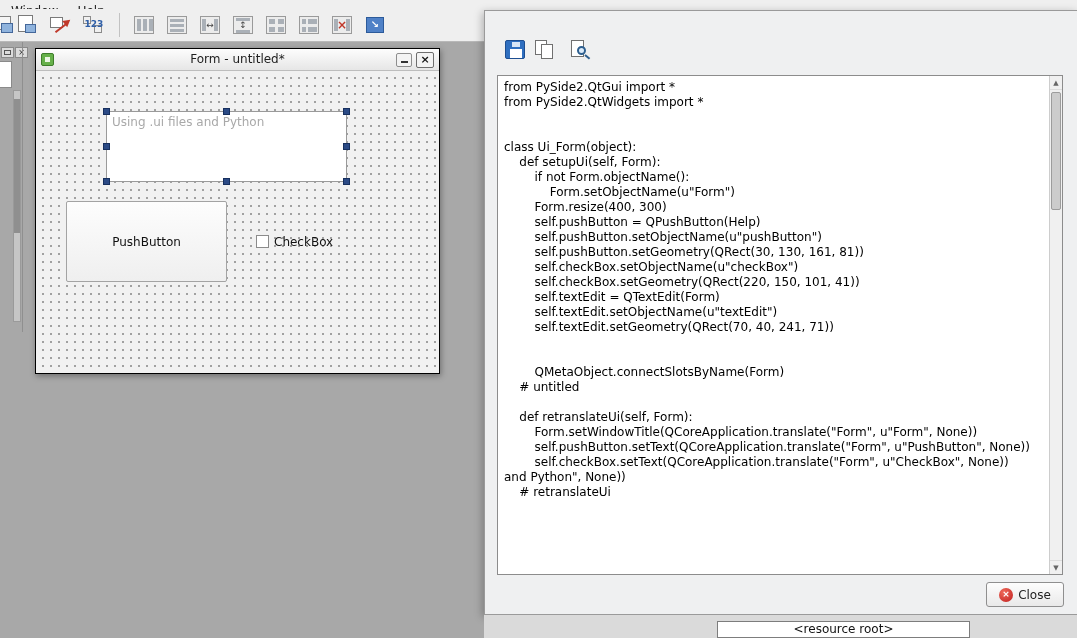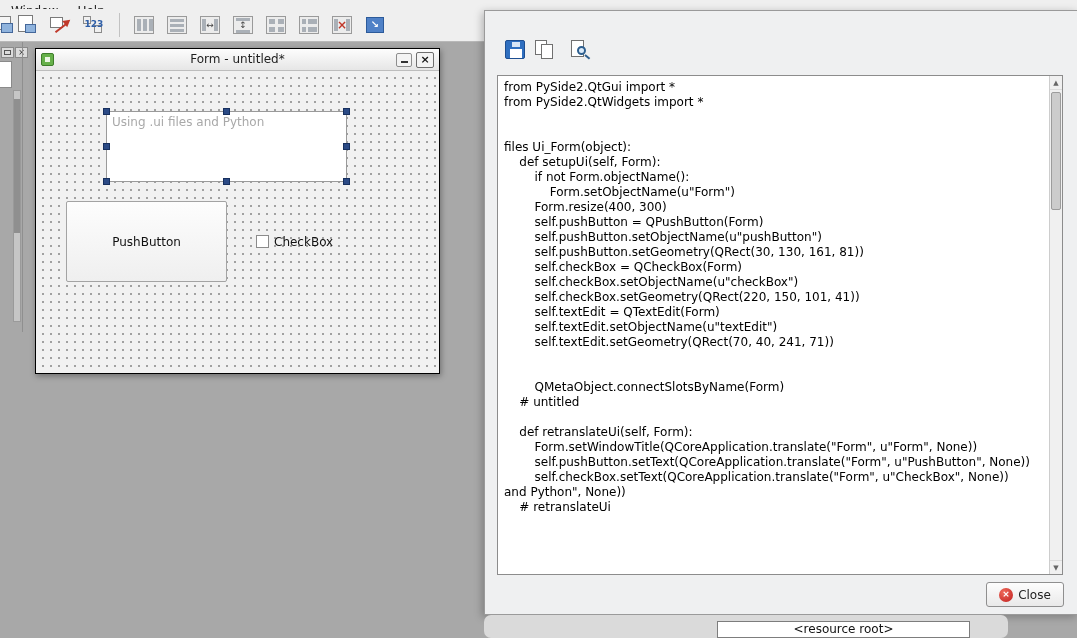--- a/index.html
+++ b/index.html
@@ -93,21 +93,21 @@
 
   #code-scrollbar { position:absolute; right:0; top:0; width:13px; height:100%; background:#f0f0f0; border-left:1px solid #cdcdcd; }
   .sb-up { height:14px; text-align:center; font-size:7px; line-height:14px; color:#666; border-bottom:1px solid #dcdcdc; }
   .sb-down { position:absolute; bottom:0; left:0; width:100%; height:14px; text-align:center; font-size:7px; line-height:14px; color:#666; border-top:1px solid #dcdcdc; }
   .sb-thumb { position:absolute; left:1px; top:16px; width:10px; height:118px; background:#cccccc; border:1px solid #9c9c9c; border-radius:2px; }
 
   #close-btn { position:absolute; left:501px; top:571px; width:78px; height:25px; border:1px solid #8f8f8f; border-radius:3px; background:linear-gradient(#fdfdfd,#e9e9e9); display:flex; align-items:center; justify-content:center; gap:5px; font-size:12px; color:#222; }
   .close-x-circle { width:14px; height:14px; border-radius:50%; background:radial-gradient(circle at 35% 30%,#ef6a5a,#c01f1f); color:#fff; font-size:9px; font-weight:bold; display:flex; align-items:center; justify-content:center; line-height:1; }
 
   
-  #bottom-dock { position:absolute; left:484px; top:615px; width:524px; height:23px; background:#dadada;border-radius:7px; }
+  #bottom-dock { position:absolute; left:484px; top:615px; width:593px; height:23px; background:#dadada; }
   #resource-box { position:absolute; left:233px; top:6px; width:253px; height:17px; background:#fff; border:1px solid #7d7d7d; text-align:center; font-size:12px; line-height:15px; color:#111; }
 </style>
 </head>
 <body>
 
 <div id="screen">
 
   <div id="menubar">
     <span class="menu-item" id="menu-window">Window</span>
     <span class="menu-item" id="menu-help">Help</span>
@@ -252,29 +252,28 @@
     <div id="code-area">
       <div id="code-scrollbar">
         <div class="sb-up">▲</div>
         <div class="sb-thumb"></div>
         <div class="sb-down">▼</div>
       </div>
     <div class="code-line">from PySide2.QtGui import *</div>
         <div class="code-line">from PySide2.QtWidgets import *</div>
         <div class="code-line">&nbsp;</div>
         <div class="code-line">&nbsp;</div>
-        <div class="code-line">files Ui_Form(object):</div>
+        <div class="code-line">class Ui_Form(object):</div>
         <div class="code-line">    def setupUi(self, Form):</div>
         <div class="code-line">        if not Form.objectName():</div>
         <div class="code-line">            Form.setObjectName(u"Form")</div>
         <div class="code-line">        Form.resize(400, 300)</div>
-        <div class="code-line">        self.pushButton = QPushButton(Form)</div>
+        <div class="code-line">        self.pushButton = QPushButton(Help)</div>
         <div class="code-line">        self.pushButton.setObjectName(u"pushButton")</div>
         <div class="code-line">        self.pushButton.setGeometry(QRect(30, 130, 161, 81))</div>
-        <div class="code-line">        self.checkBox = QCheckBox(Form)</div>
         <div class="code-line">        self.checkBox.setObjectName(u"checkBox")</div>
         <div class="code-line">        self.checkBox.setGeometry(QRect(220, 150, 101, 41))</div>
         <div class="code-line">        self.textEdit = QTextEdit(Form)</div>
         <div class="code-line">        self.textEdit.setObjectName(u"textEdit")</div>
         <div class="code-line">        self.textEdit.setGeometry(QRect(70, 40, 241, 71))</div>
         <div class="code-line">&nbsp;</div>
         <div class="code-line">&nbsp;</div>
         <div class="code-line">        QMetaObject.connectSlotsByName(Form)</div>
         <div class="code-line">    # untitled</div>
         <div class="code-line">&nbsp;</div>

